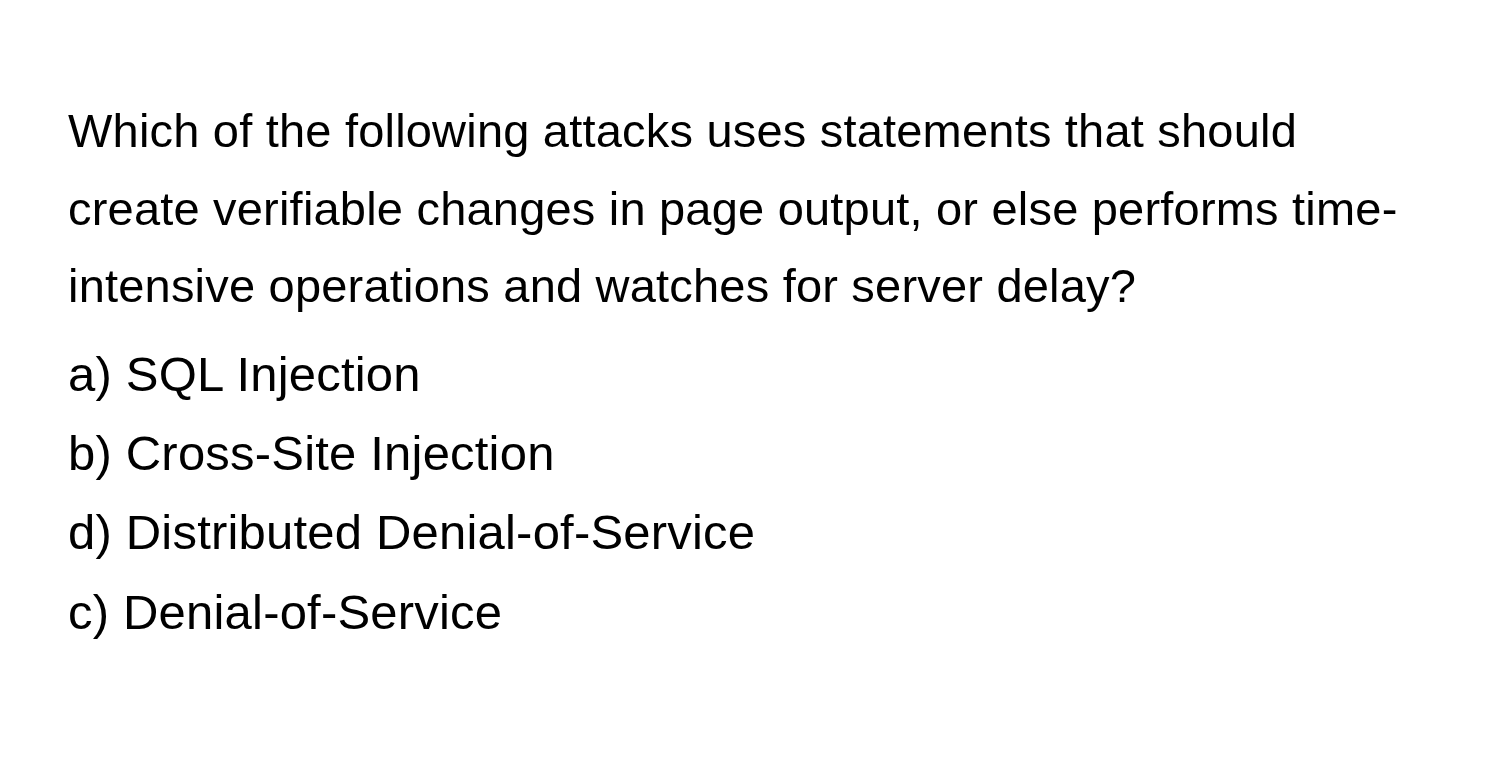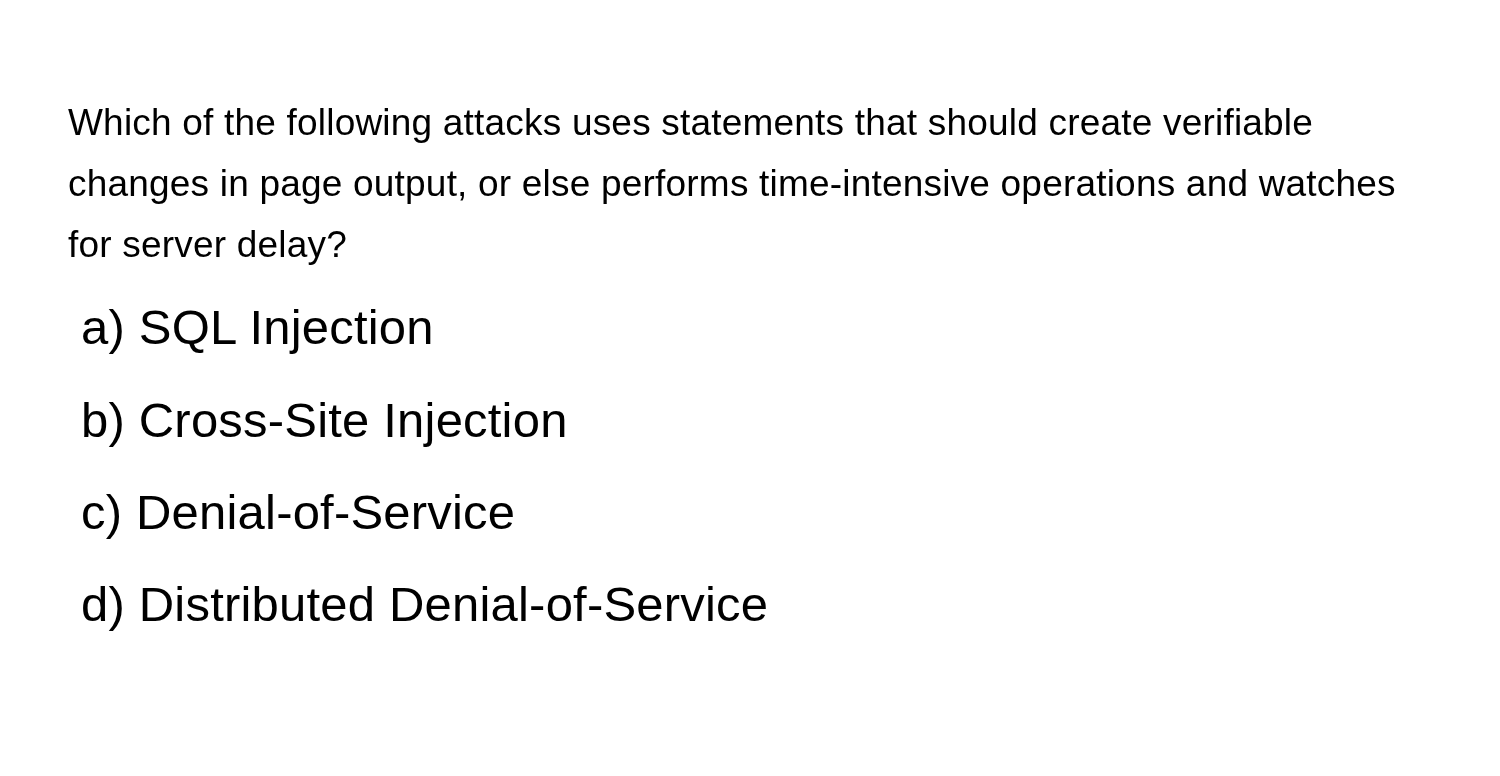--- a/index.html
+++ b/index.html
@@ -11,40 +11,40 @@
     overflow: hidden;
   }
   body {
     font-family: -apple-system, BlinkMacSystemFont, "Segoe UI", Helvetica, Arial, sans-serif;
     color: #000000;
   }
   .content {
     padding: 92px 68px 0 68px;
   }
   .question {
-    font-size: 37px;
+    font-size: 47px;
     line-height: 1.65;
     letter-spacing: 0.2px;
     font-weight: 400;
     margin: 0 0 10px 0;
   }
   .options {
     font-size: 49px;
     line-height: 1.62;
     letter-spacing: 0.2px;
     font-weight: 400;
   }
   .options p {
-    margin: 13px;
+    margin: 0;
   }
 </style>
 </head>
 <body>
 
 <div class="content">
   <p class="question">Which of the following attacks uses statements that should create verifiable changes in page output, or else performs time-intensive operations and watches for server delay?</p>
   <div class="options">
     <p>a) SQL Injection</p>
     <p>b) Cross-Site Injection</p>
+    <p>d) Distributed Denial-of-Service</p>
     <p>c) Denial-of-Service</p>
-    <p>d) Distributed Denial-of-Service</p>
   </div>
 </div>
 
 </body></html>

